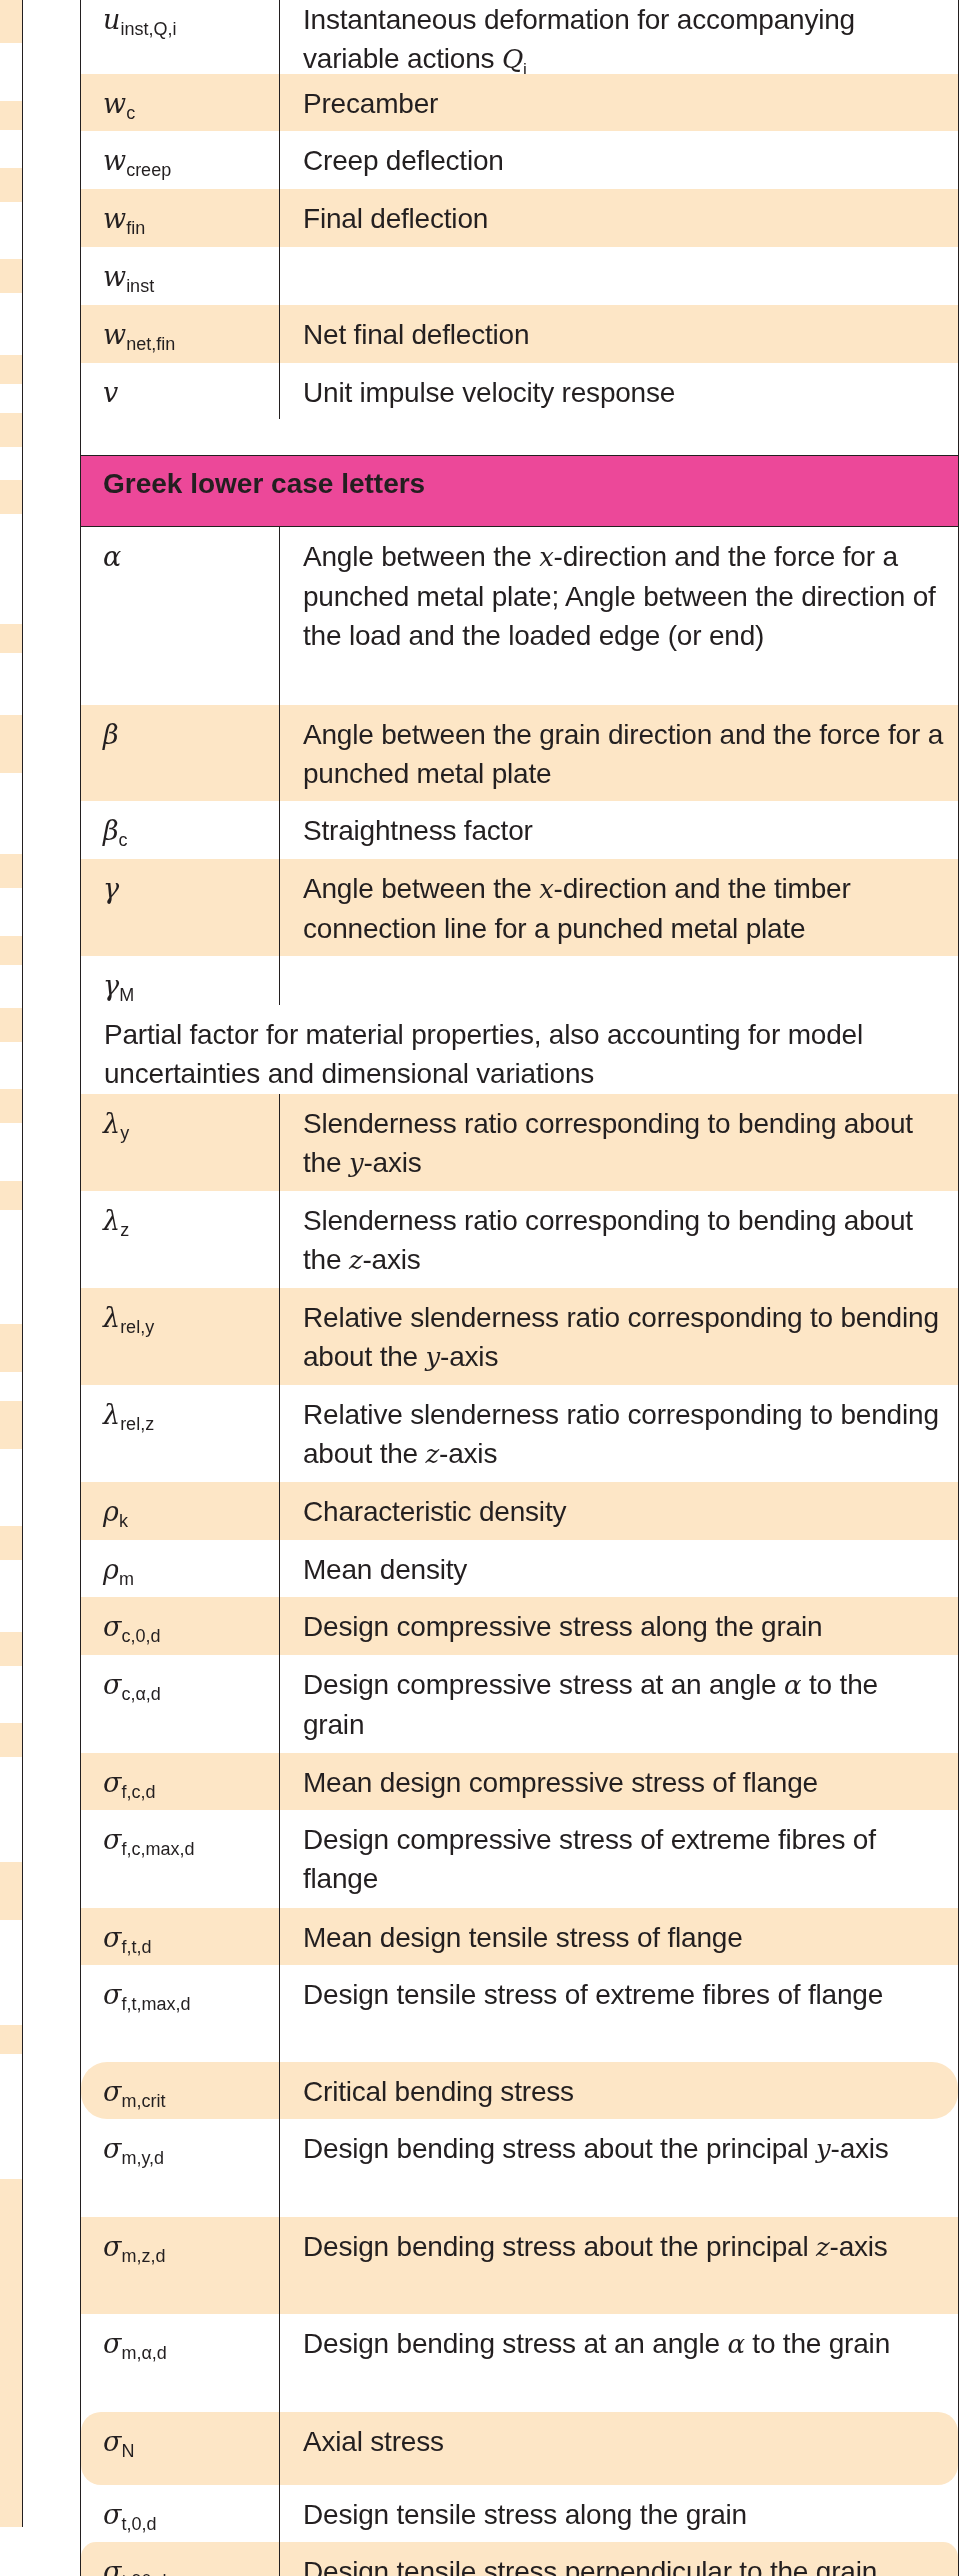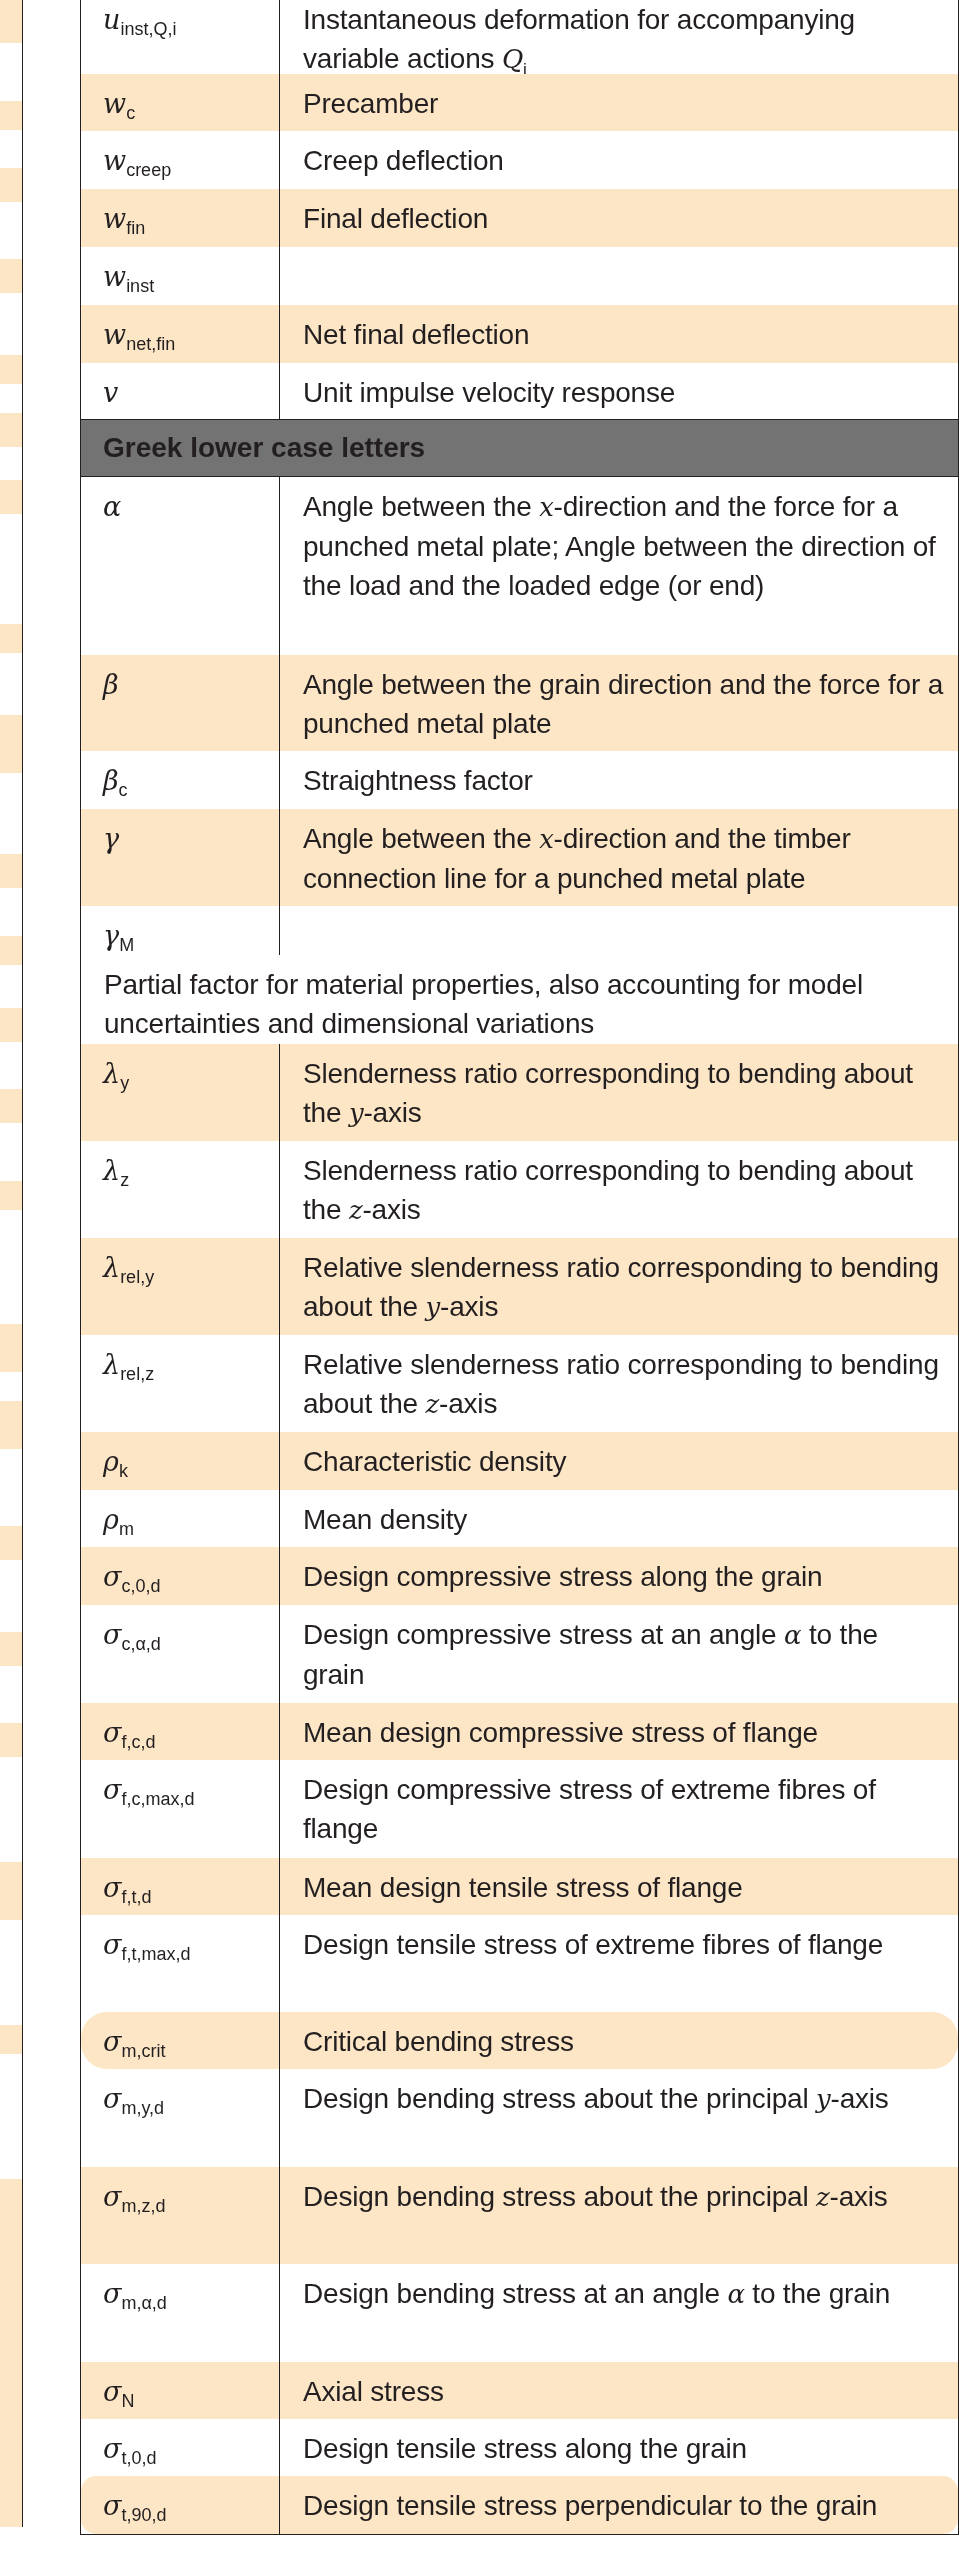--- a/index.html
+++ b/index.html
@@ -34,25 +34,25 @@
   .sym sub {
     font-family: "Liberation Sans", "DejaVu Sans", sans-serif;
     font-style: normal; font-size: 18px; vertical-align: -5.8px; line-height: 0;
   }
   .desc {
     flex: 1; padding: 9.6px 11.5px 0 23px;
     font-size: 28px; line-height: 39px; letter-spacing: -0.2px;
   }
   .desc i { font-family: "DejaVu Serif", serif; font-size: 26px; }
   .section-header {
-    box-sizing: border-box; height: 58px;
-    background: #737373;
+    box-sizing: border-box; height: 72px;
+    background: #ec4899;
     border-top: 1.4px solid #231f20; border-bottom: 1.4px solid #231f20;
     padding: 7.7px 0 0 22px;
-    font-weight: bold; font-size: 28px; line-height: 39px;
+    font-weight: bold; font-size: 28px; line-height: 39px; margin-top: 36px;
   }
 </style>
 </head>
 <body>
 
 <div id="left-strip">
     <div class="strip-band" style="top: 0px; height: 43px;"></div>
     <div class="strip-band" style="top: 101px; height: 29px;"></div>
     <div class="strip-band" style="top: 168px; height: 34px;"></div>
     <div class="strip-band" style="top: 259px; height: 34px;"></div>
@@ -185,21 +185,21 @@
         <div class="desc">Design bending stress about the principal <i>y</i>-axis</div>
       </div>
       <div class="row shaded" style="height: 97px;">
         <div class="sym"><span>σ</span><sub>m,z,d</sub></div>
         <div class="desc">Design bending stress about the principal <i>z</i>-axis</div>
       </div>
       <div class="row" style="height: 98px;">
         <div class="sym"><span>σ</span><sub>m,α,d</sub></div>
         <div class="desc">Design bending stress at an angle <i>α</i> to the grain</div>
       </div>
-      <div class="row shaded" style="height: 57px;">
+      <div class="row shaded" style="height: 73px; border-radius: 20px;">
         <div class="sym"><span>σ</span><sub>N</sub></div>
         <div class="desc">Axial stress</div>
       </div>
       <div class="row" style="height: 57px;">
         <div class="sym"><span>σ</span><sub>t,0,d</sub></div>
         <div class="desc">Design tensile stress along the grain</div>
       </div>
       <div class="row shaded" style="height: 58px; border-radius: 15px;">
         <div class="sym"><span>σ</span><sub>t,90,d</sub></div>
         <div class="desc">Design tensile stress perpendicular to the grain</div>

